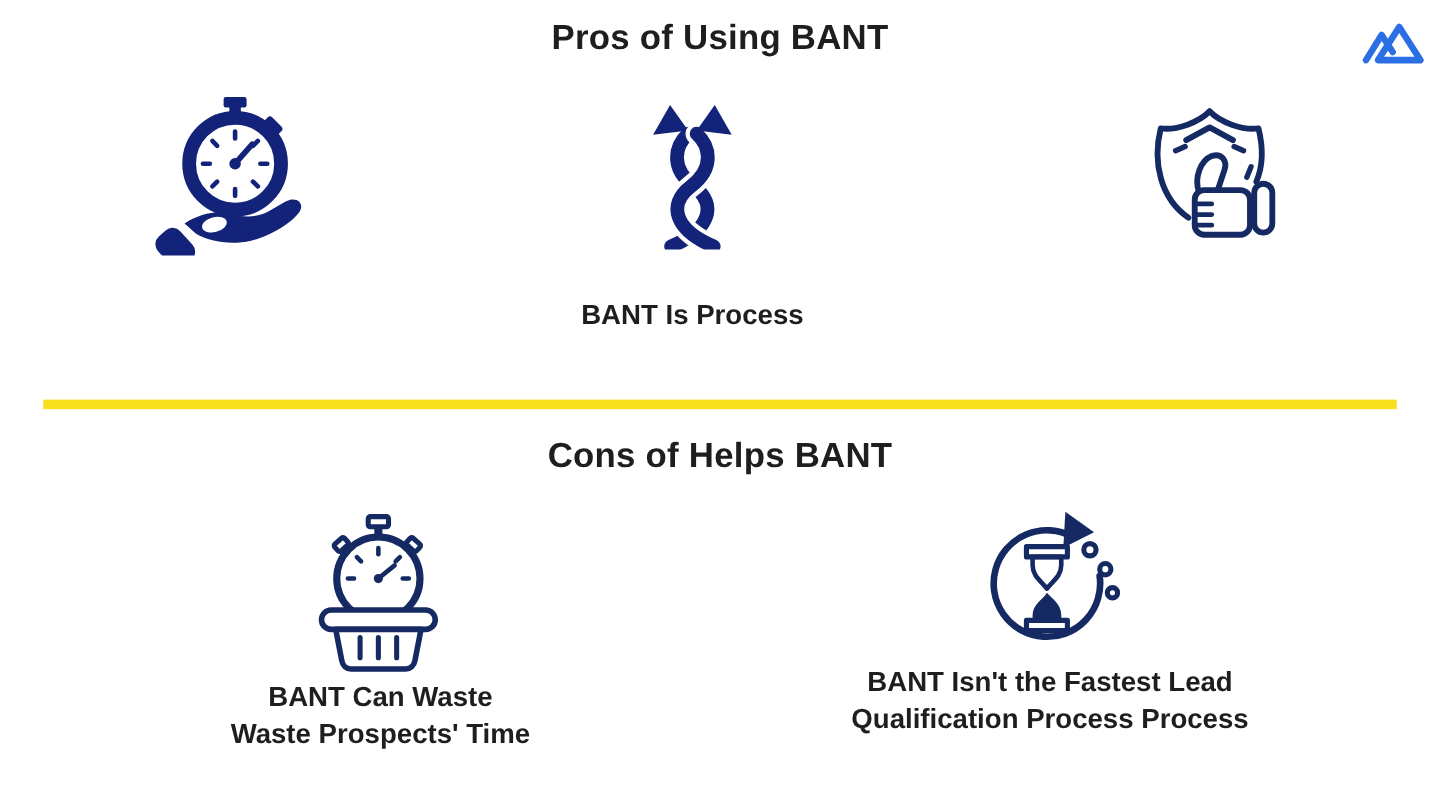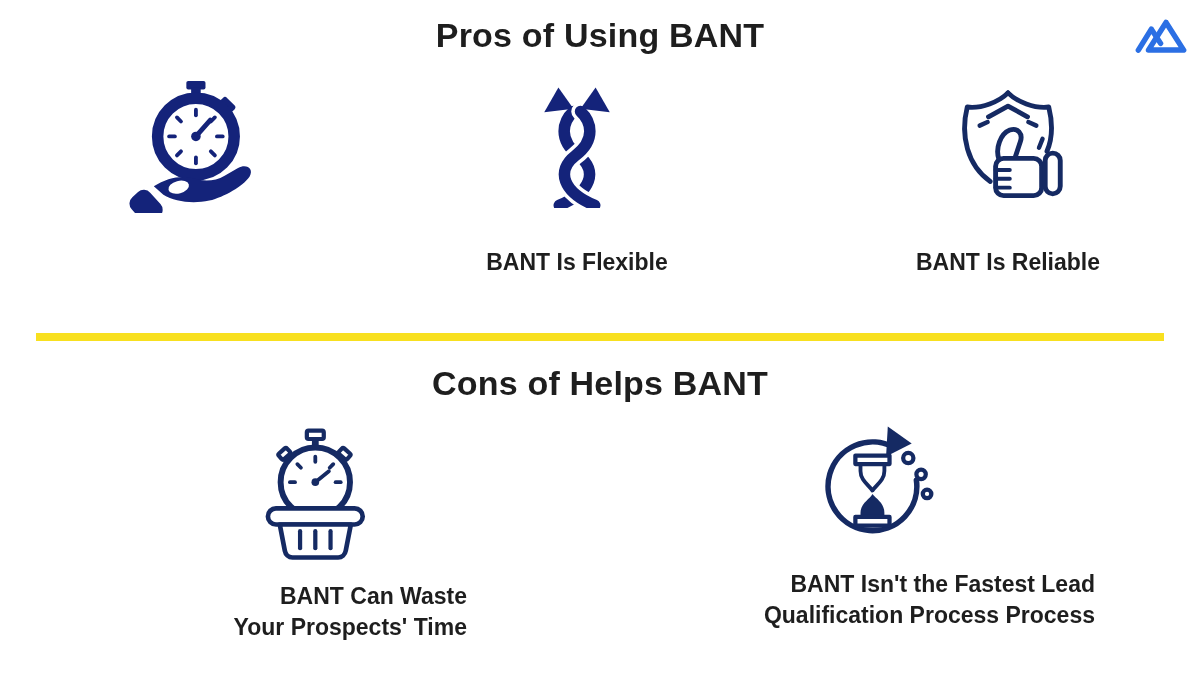--- a/index.html
+++ b/index.html
@@ -16,36 +16,36 @@
     position:relative;
     width:1200px;height:675px;
     background:var(--background);
     font-family:"Liberation Sans","DejaVu Sans",sans-serif;
     overflow:hidden;
     margin:0 auto;
   }
   .title{
     position:absolute;left:0;width:100%;
     text-align:center;
-    font-size:34px;font-weight:700;color:var(--text);
+    font-size:29px;font-weight:700;color:var(--text);
     letter-spacing:.2px;
   }
   .pros-title{top:16px;}
   .cons-title{top:364px;}
   .logo{position:absolute;top:12px;right:13px;width:52px;height:46px;}
   .col{position:absolute;display:flex;flex-direction:column;align-items:center;}
   .icon-box{height:148px;display:flex;align-items:center;justify-content:center;width:100%;}
   .icon-box.cons{height:140px;}
   .label{
     margin-top:10px;height:64px;width:100%;
     display:flex;flex-direction:column;align-items:center;justify-content:center;
     font-size:23px;line-height:31px;font-weight:700;color:var(--text);
     text-align:center;white-space:nowrap;
   }
-  .label.cons{margin-top:16px;align-items:flex-end;}
+  .label.cons{margin-top:0;}
   .divider{position:absolute;top:333px;left:36px;width:1128px;height:8px;background:var(--divider-yellow);}
   
   .sf{fill:var(--icon-solid);}
   .sc{stroke:var(--icon-solid);fill:none;stroke-linecap:round;stroke-linejoin:round;}
   .of{fill:var(--icon-outline);}
   .oc{stroke:var(--icon-outline);fill:none;stroke-linecap:round;stroke-linejoin:round;}
   .ocw{stroke:var(--icon-outline);fill:#fff;stroke-linecap:round;stroke-linejoin:round;}
   .wf{fill:#fff;}
   .wc{stroke:#fff;fill:none;stroke-linecap:round;stroke-linejoin:round;}
   .lc{stroke:var(--logo-blue);fill:none;stroke-linecap:round;stroke-linejoin:round;}
@@ -96,21 +96,21 @@
     <div class="icon-box">
       <svg width="124" height="124" viewBox="0 0 140 140">
         <path class="sc" stroke-width="13" d="M50,137 C86,122 94,98 72,81 C48,63 54,42 66,31"></path>
         <polygon class="sf" points="33,32 49,4 66,28"></polygon>
         <path class="wc" stroke-width="21" d="M90,137 C54,122 46,98 68,81 C92,63 86,42 74,31"></path>
         <path class="sc" stroke-width="13" d="M90,137 C54,122 46,98 68,81 C92,63 86,42 74,31"></path>
         <polygon class="sf" points="74,28 91,4 107,32"></polygon>
       </svg>
     </div>
     <div class="label">
-      <div>BANT Is Flexible</div>
+      <div>BANT Is Process</div>
     </div>
   </div>
 
   <div class="col" style="left:872px;top:72px;width:272px">
     <div class="icon-box">
       <svg width="124" height="124" viewBox="0 0 140 140">
         <path class="oc" stroke-width="5.5" d="M70,10 C60,20 40,28 24,26 C16,58 24,92 50,110"></path>
         <path class="oc" stroke-width="5.5" d="M70,10 C80,20 100,28 116,26 C121,46 120,62 114,76"></path>
         <path class="oc" stroke-width="5.5" d="M48,37 L70,25 L92,37"></path>
         <g class="oc" stroke-width="5">
@@ -120,23 +120,20 @@
         </g>
         <path class="ocw" stroke-width="5.5" d="M60,86 C55,72 62,56 72,52 C81,49 87,56 84,65 L77,86 Z"></path>
         <rect class="ocw" stroke-width="5.5" x="56" y="84" width="52" height="42" rx="9"></rect>
         <g class="oc" stroke-width="4.5">
           <line x1="56" y1="97" x2="72" y2="97"></line>
           <line x1="56" y1="107" x2="72" y2="107"></line>
           <line x1="56" y1="117" x2="72" y2="117"></line>
         </g>
         <rect class="ocw" stroke-width="5.5" x="112" y="78" width="17" height="46" rx="8.5"></rect>
       </svg>
-    </div>
-    <div class="label">
-      <div>BANT Is Reliable</div>
     </div>
   </div>
 
   <div class="divider"></div>
 
   <div class="title cons-title">Cons of Helps BANT</div>
 
   <div class="col" style="left:167px;top:424px;width:300px">
     <div class="icon-box cons">
       <svg width="110" height="136" viewBox="0 0 130 160">
@@ -158,21 +155,21 @@
         <path class="ocw" stroke-width="5.5" d="M21,116 L27,147 C27.8,151.5 31.5,155 36,155 L90,155 C94.5,155 98.2,151.5 99,147 L105,116 Z"></path>
         <g class="oc" stroke-width="5">
           <line x1="45" y1="124" x2="45" y2="144"></line>
           <line x1="63" y1="124" x2="63" y2="144"></line>
           <line x1="81" y1="124" x2="81" y2="144"></line>
         </g>
       </svg>
     </div>
     <div class="label cons">
       <div>BANT Can Waste</div>
-      <div>Your Prospects' Time</div>
+      <div>Waste Prospects' Time</div>
     </div>
   </div>
 
   <div class="col" style="left:655px;top:412px;width:440px">
     <div class="icon-box cons">
       <svg width="128" height="128" viewBox="0 0 150 150">
         <path class="oc" stroke-width="6.5" d="M96.4,34.1 A52,52 0 1 0 123.5,72.8"></path>
         <polygon class="of" points="90,10 118,30 88,45"></polygon>
         <g class="oc" stroke-width="5">
           <circle cx="114" cy="47" r="6"></circle>

